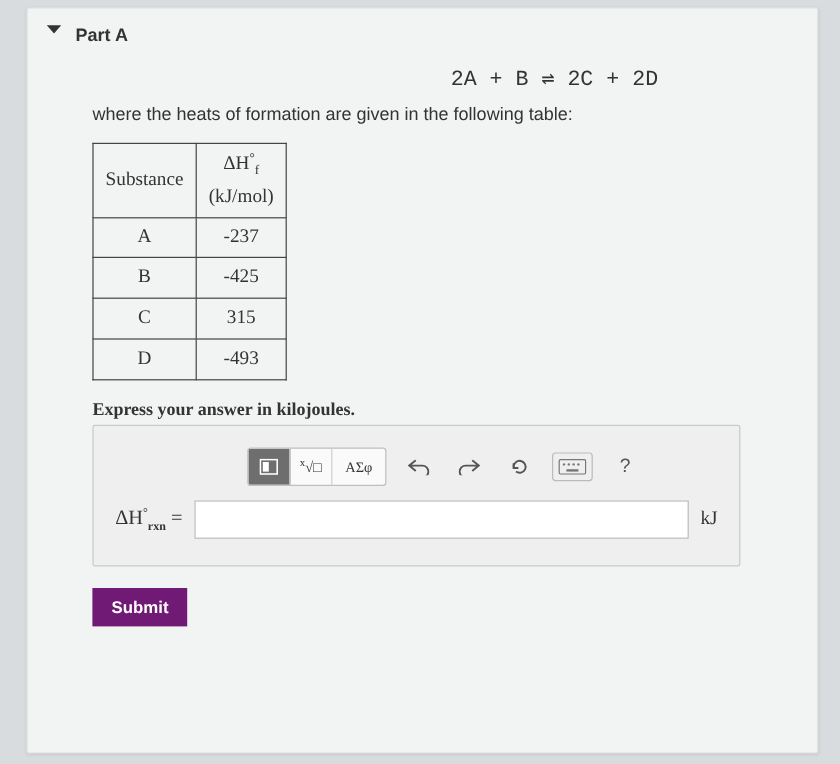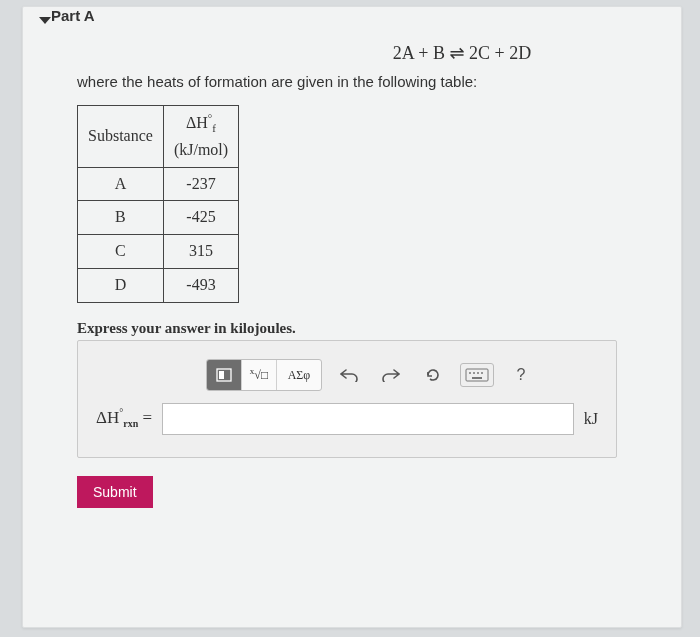--- a/index.html
+++ b/index.html
@@ -1,41 +1,41 @@
 <!DOCTYPE html>
 <html><head>
 <meta charset="utf-8">
 <style>
   html,body{margin:0;padding:0;font-family:"Helvetica Neue",Arial,sans-serif;color:#333;}
   body{background:#d9dcde;width:700px;height:637px;overflow:hidden;}
   .sheet{background:#f2f3f3;margin:6px 18px 0 22px;height:620px;border-radius:2px;border:1px solid #dcdedf;box-shadow:0 1px 3px rgba(0,0,0,.08);}
-  .part-header{display:flex;align-items:flex-end;padding:0 16px 6px 16px;}
+  .part-header{display:flex;align-items:flex-start;gap:12px;padding:14px 16px 6px 16px;}
   .caret-down{width:0;height:0;border-left:6px solid transparent;border-right:6px solid transparent;border-top:7px solid #333;}
   .part-title{font-weight:700;font-size:15px;}
   .content{padding:6px 34px 0 54px;font-size:15px;line-height:1.55;}
-  .eqn{font-family:Liberation Serif, serif;font-size:18px;text-align:center;margin:4px 0 2px 200px;white-space:nowrap;}
+  .eqn{font-family:Liberation Mono, monospace;font-size:18px;text-align:center;margin:4px 0 2px 200px;white-space:nowrap;}
   table.data{border-collapse:collapse;margin:12px 0 14px 0;font-family:"Times New Roman",serif;font-size:16px;}
   table.data th,table.data td{border:1px solid #444;padding:4px 10px;text-align:center;}
   table.data th{font-weight:400;}
   .hf{font-family:"Times New Roman",serif;}
   .bold{font-weight:700;font-family:Liberation Serif, serif;font-size:15px;}
   .hints{color:#0e7c86;font-weight:700;font-size:14px;display:flex;align-items:center;gap:6px;cursor:pointer;margin:6px 0 16px 0;}
   .caret-right{width:0;height:0;border-top:5px solid transparent;border-bottom:5px solid transparent;border-left:7px solid #0e7c86;}
   .answer-box{border:1px solid #c9c9c9;background:#efefef;border-radius:2px;padding:18px 18px 22px 18px;margin-right:30px;}
   .toolbar{display:flex;align-items:center;gap:0;margin-left:110px;margin-bottom:12px;}
   .tb-group{display:flex;border:1px solid #bfbfbf;border-radius:3px;overflow:hidden;background:#fafafa;}
   .tb-btn{width:34px;height:30px;display:flex;align-items:center;justify-content:center;font-size:14px;color:#333;border-right:1px solid #d0d0d0;cursor:pointer;}
   .tb-btn:last-child{border-right:none;}
   .tb-sel{background:#6e6e6e;color:#fff;}
   .tb-plain{width:30px;height:30px;display:flex;align-items:center;justify-content:center;color:#555;font-size:16px;cursor:pointer;margin-left:12px;}
   .answer-row{display:flex;align-items:center;gap:10px;}
   .lhs{font-family:"Times New Roman",serif;font-size:17px;white-space:nowrap;}
   .answer-input{flex:1;height:30px;border:1px solid #bbb;background:#fff;padding:0 6px;font-size:15px;}
   .unit{font-family:"Times New Roman",serif;font-size:16px;}
-  .submit{margin:18px 0 0 54px;padding:8px 16px;background:#be185d;color:#fff;border:none;font-size:14px;cursor:pointer;}
+  .submit{margin:18px 0 0 54px;padding:8px 16px;background:#701a75;color:#fff;border:none;font-size:14px;cursor:pointer;font-weight:bold;}
   svg{display:block;}
   .root-ico{font-family:"Times New Roman",serif;font-size:12px;position:relative;}
 </style>
 </head>
 <body>
 
 <div class="sheet">
   <div class="part-header">
     <div class="caret-down"></div>
     <div class="part-title">Part A</div>

